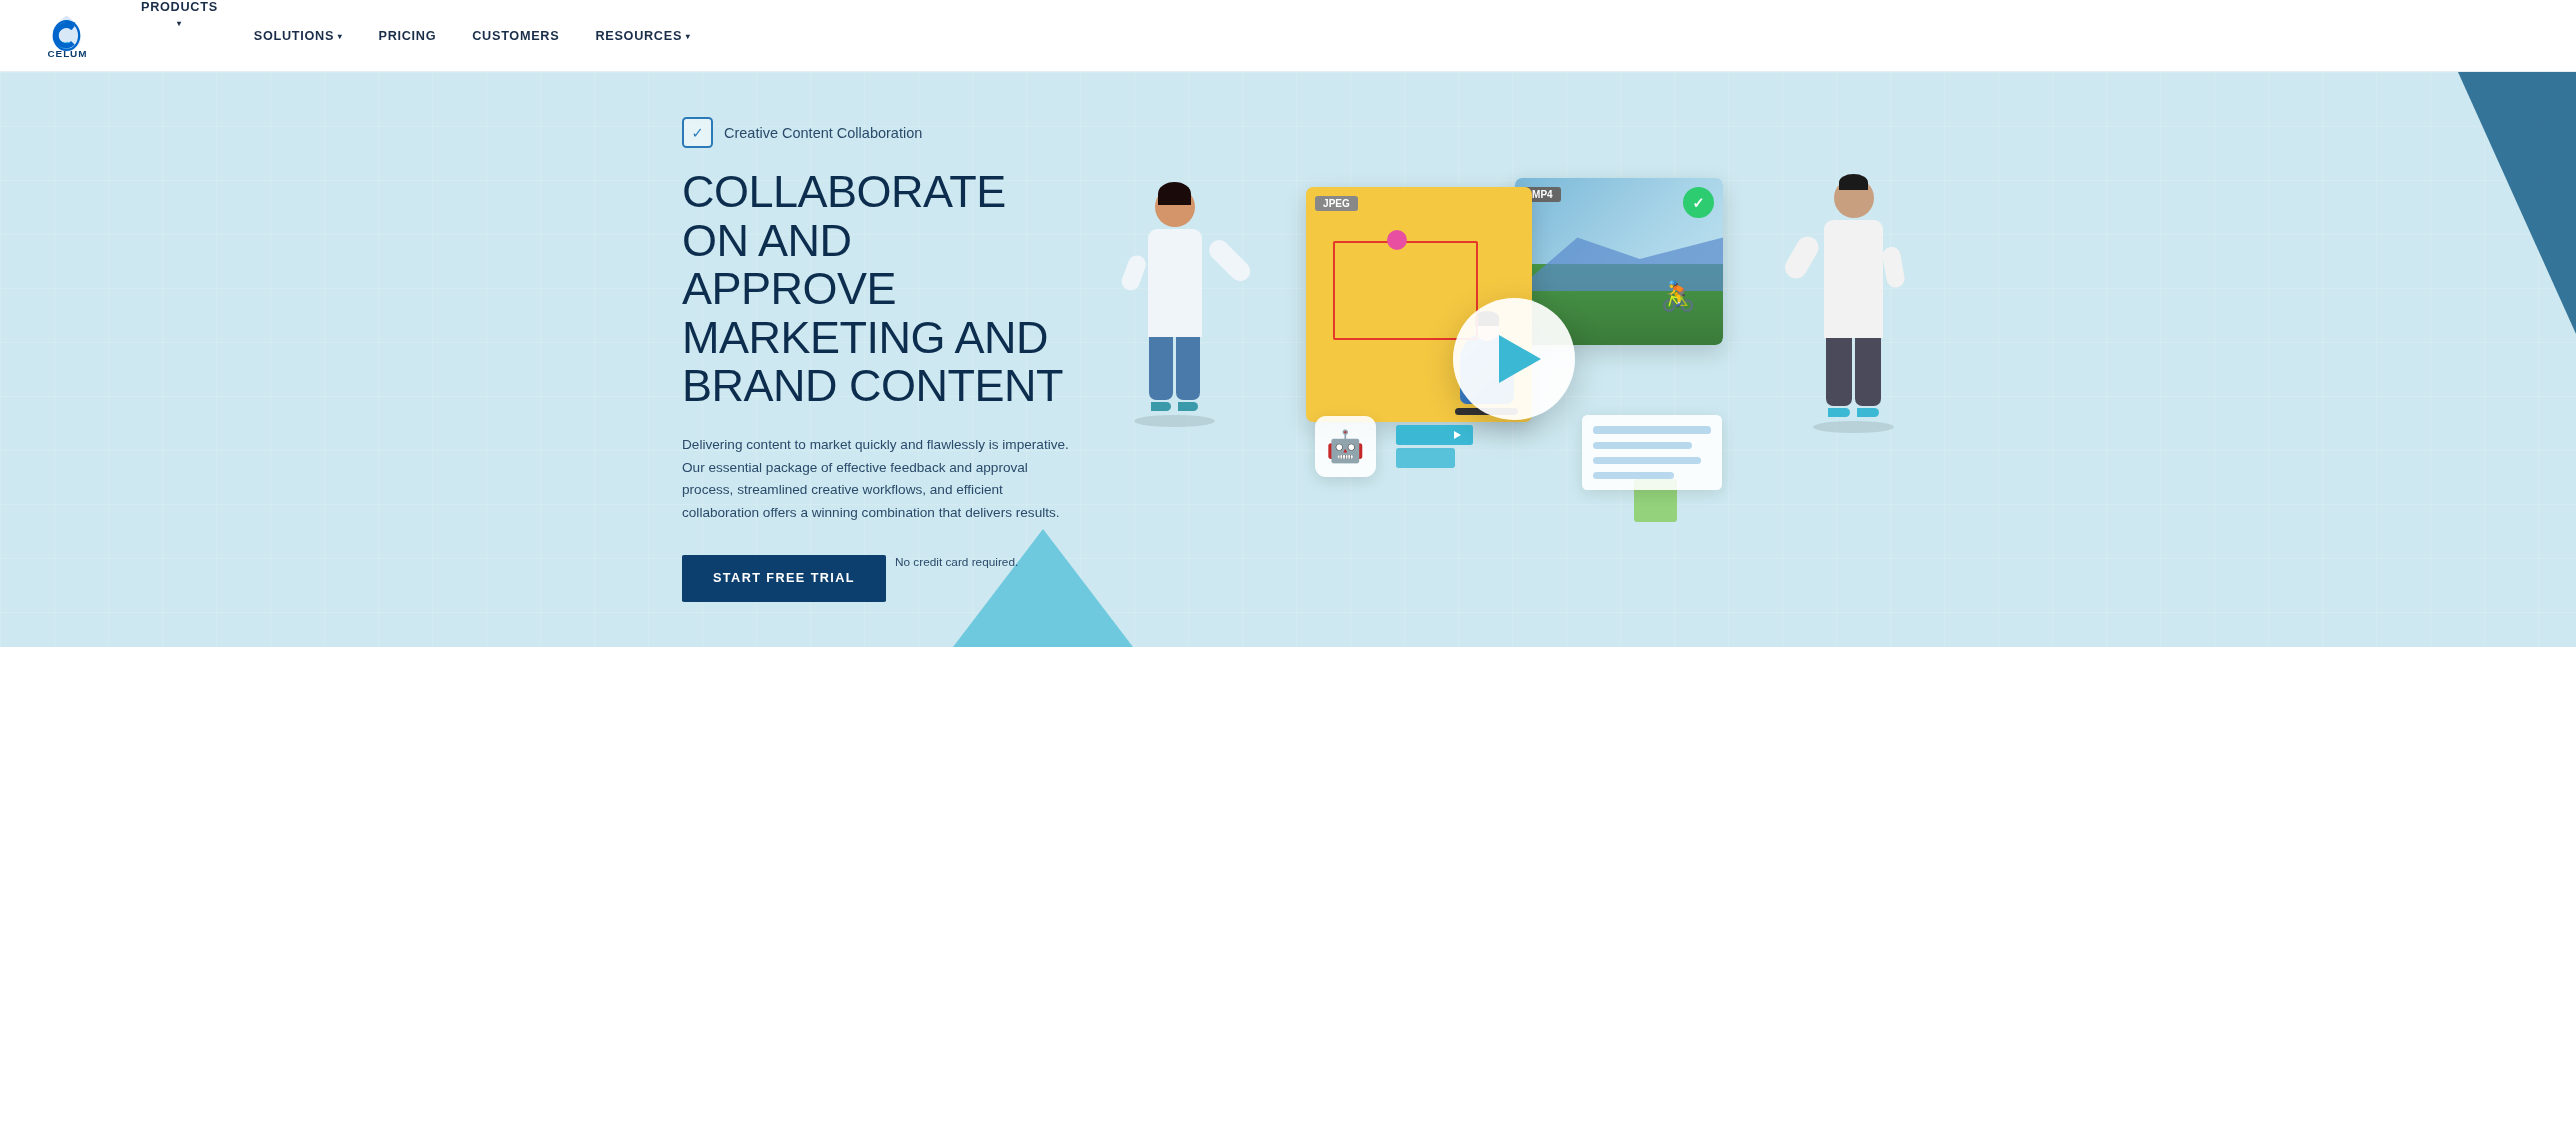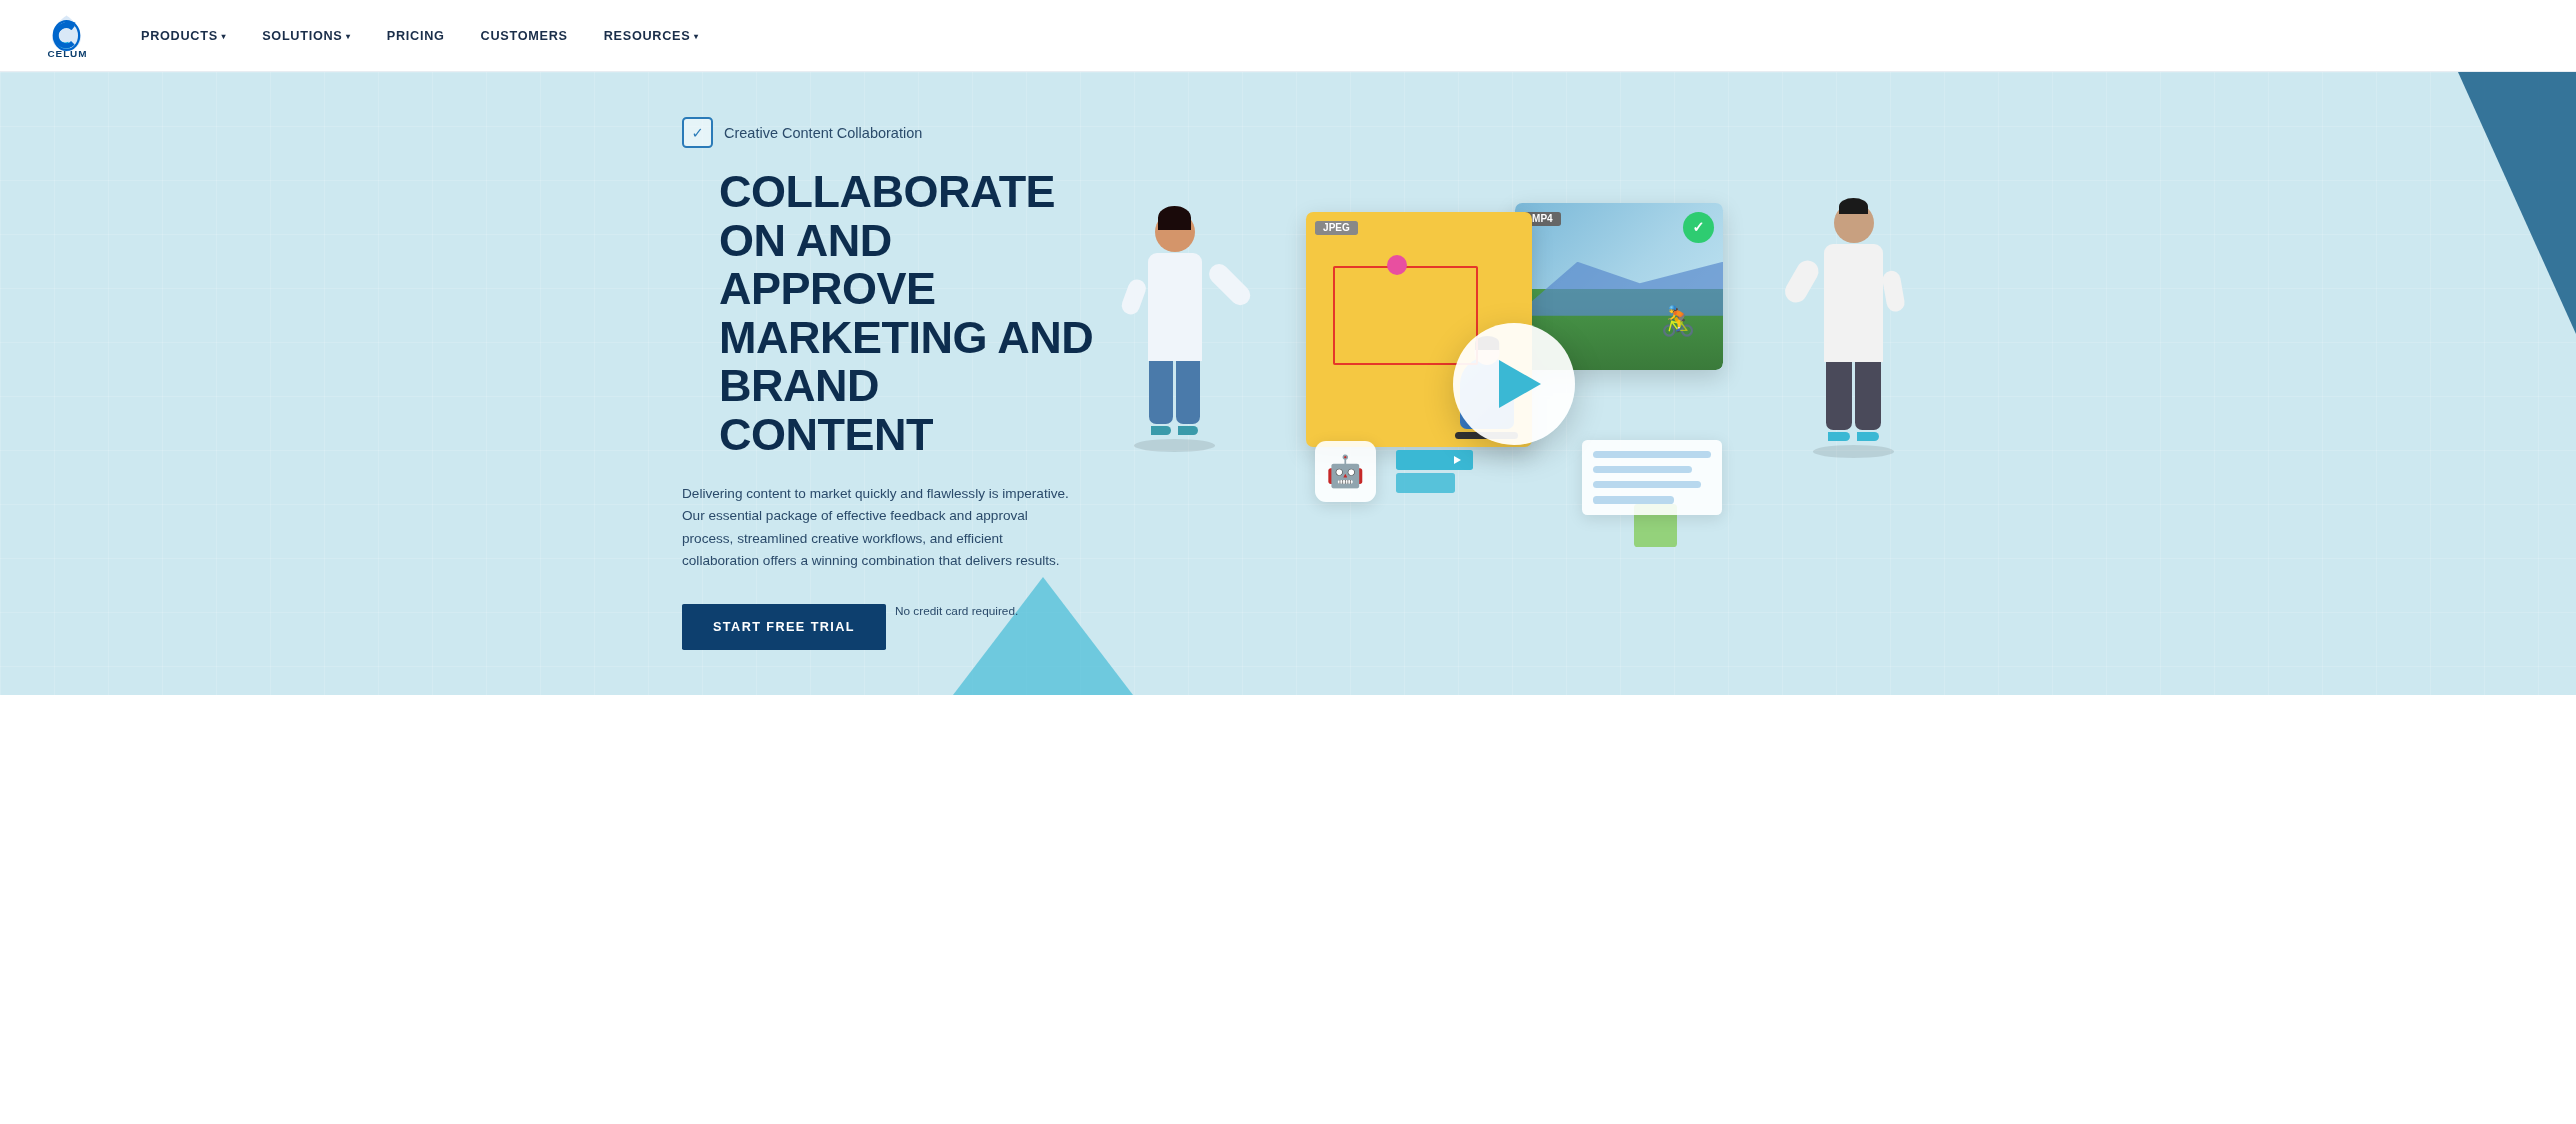--- a/index.html
+++ b/index.html
@@ -16,21 +16,21 @@
       <path d="M26 4 C26 4 10 14 10 28 C10 36 16 42 26 44 C36 42 42 36 42 28 C42 14 26 4 26 4Z" fill="#0066cc" opacity="0.15"></path>
       <path d="M14 20 C18 12 28 8 36 12 L32 20 C28 16 20 17 17 24Z" fill="#0066cc"></path>
       <path d="M14 32 C16 38 22 42 30 40 L28 33 C24 35 18 33 17 28Z" fill="#00aadd"></path>
       <ellipse cx="26" cy="26" rx="14" ry="16" fill="none" stroke="#0066cc" stroke-width="2.5"></ellipse>
       <path d="M12 26 C12 18 18 12 26 12 C30 12 33 13.5 35 16 L31 20 C29.5 18 28 17.5 26 17.5 C21 17.5 17.5 21 17.5 26 C17.5 31 21 34.5 26 34.5 C28 34.5 29.5 34 31 32 L35 36 C33 38.5 30 40 26 40 C18 40 12 34 12 26Z" fill="#0066cc"></path>
       <text x="5" y="50" font-size="11" font-weight="800" fill="#0d3f6e" letter-spacing="1" font-family="Arial">CELUM</text>
     </svg>
   </a>
 
   <div style="display:flex;align-items:center;flex:1;height:72px;">
-    <div style="display:flex;align-items:center;gap:3.6px;padding:0 18px;height:72px;cursor:pointer;font-size:12.7px;font-weight:700;color:#1a2e4a;letter-spacing:0.7px;text-transform:uppercase;">
+    <div style="display:flex;align-items:center;gap:3.6px;padding:0 18px;height:72px;cursor:pointer;font-size:12.7px;font-weight:700;color:#1a2e4a;letter-spacing:0.7px;text-transform:uppercase;flex-direction:column;">
       <span>PRODUCTS</span>
       <span style="font-size:8.1px;margin-top:0.9px;">▾</span>
     </div>
     <div style="display:flex;align-items:center;gap:3.6px;padding:0 18px;height:72px;cursor:pointer;font-size:12.7px;font-weight:700;color:#1a2e4a;letter-spacing:0.7px;text-transform:uppercase;">
       <span>SOLUTIONS</span>
       <span style="font-size:8.1px;margin-top:0.9px;">▾</span>
     </div>
     <div style="display:flex;align-items:center;gap:3.6px;padding:0 18px;height:72px;cursor:pointer;font-size:12.7px;font-weight:700;color:#1a2e4a;letter-spacing:0.7px;text-transform:uppercase;">
       <span>PRICING</span>
     </div>
@@ -55,21 +55,21 @@
 
   <div style="position:relative;z-index:2;display:flex;align-items:center;width:100%;max-width:1356px;margin:0 auto;padding:0 72px;gap:36px;">
 
     <div style="flex:0 0 416px;max-width:416px;">
 
       <div style="display:flex;align-items:center;gap:11px;margin-bottom:20px;">
         <div style="width:31px;height:31px;border:2.3px solid #2a7ab8;border-radius:4.5px;display:flex;align-items:center;justify-content:center;color:#2a7ab8;font-size:14.5px;background:rgba(255,255,255,0.5);">✓</div>
         <span style="font-size:14.5px;color:#2a4a6a;font-weight:500;">Creative Content Collaboration</span>
       </div>
 
-      <h1 style="font-size:45px;font-weight:700;color:#0d2d4e;line-height:1.08;text-transform:uppercase;margin-bottom:23.5px;letter-spacing:-0.5px;margin-left:37px;">
+      <h1 style="font-size:45px;font-weight:400;color:#0d2d4e;line-height:1.08;text-transform:uppercase;margin-bottom:23.5px;letter-spacing:-0.5px;">
         <span>COLLABORATE</span><br>
         <span>ON AND</span><br>
         <span>APPROVE</span><br>
         <span>MARKETING AND</span><br>
         <span>BRAND CONTENT</span>
       </h1>
 
       <p style="font-size:13.6px;color:#2a4a6a;line-height:1.65;margin-bottom:31px;max-width:389px;">Delivering content to market quickly and flawlessly is imperative. Our essential package of effective feedback and approval process, streamlined creative workflows, and efficient collaboration offers a winning combination that delivers results.</p>
 
       <div style="display:flex;flex-direction:row;align-items:flex-start;gap:9px;">

